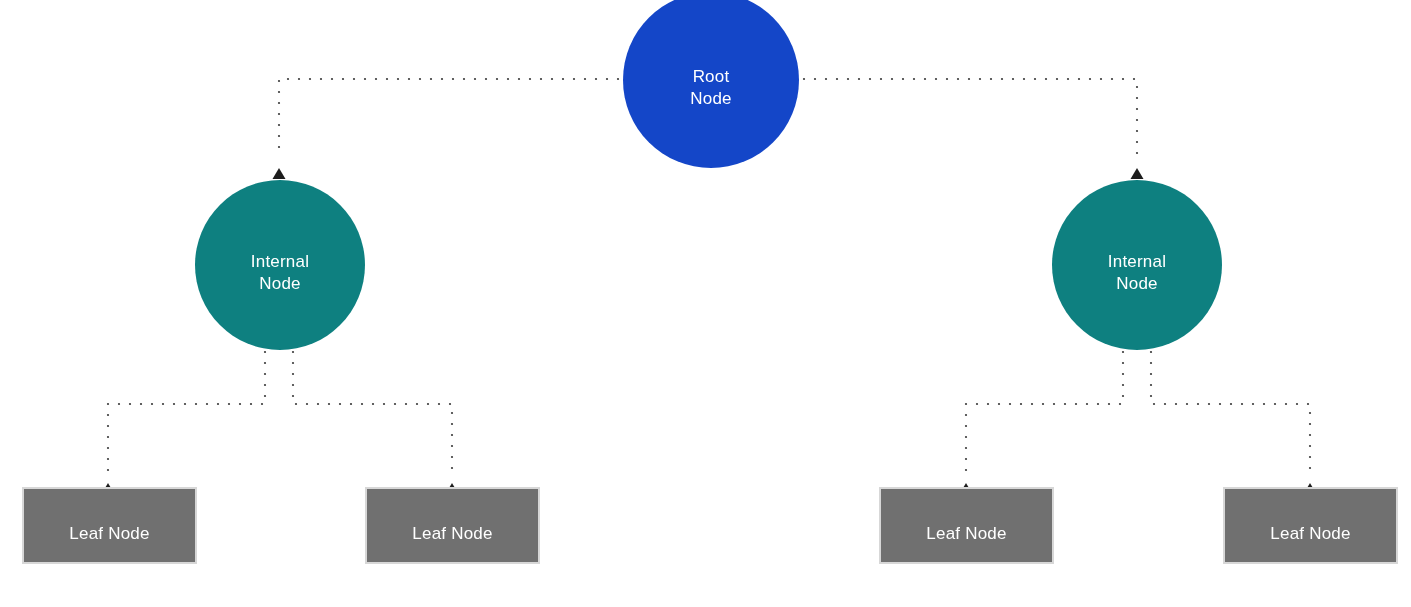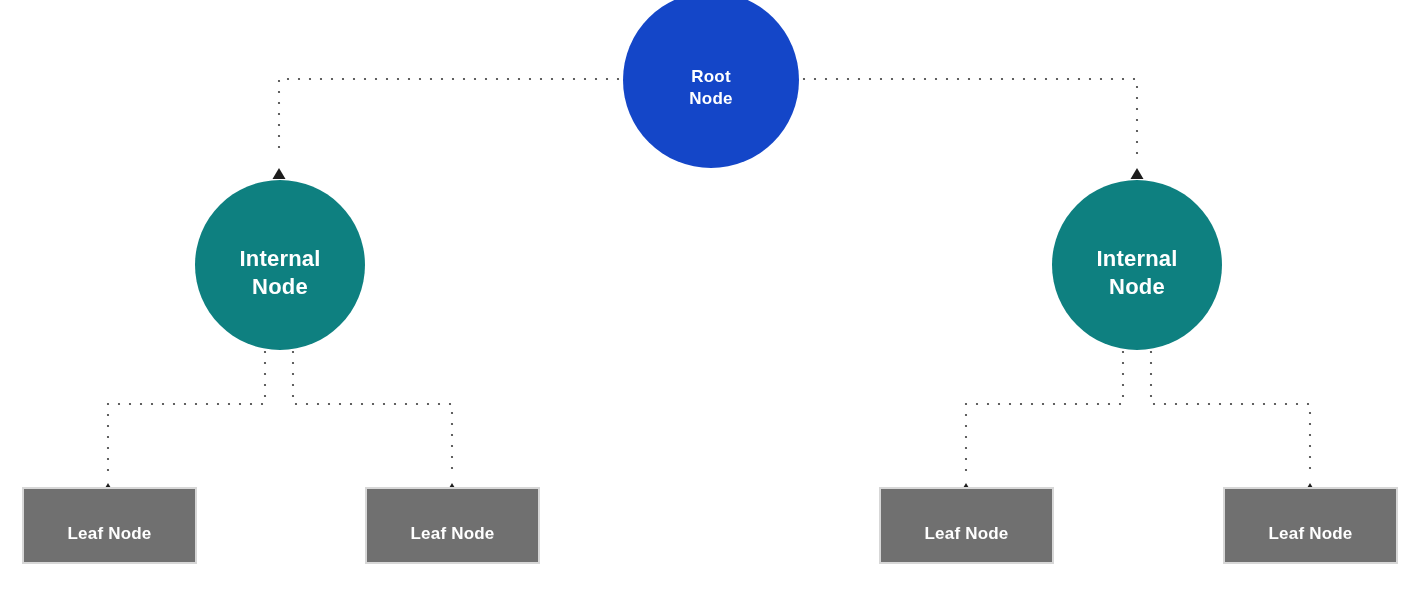--- a/index.html
+++ b/index.html
@@ -29,29 +29,29 @@
     align-items: center;
     justify-content: center;
     text-align: center;
     box-sizing: border-box;
   }
   .node-circle {
     border-radius: 50%;
   }
   .node-label {
     color: #ffffff;
-    font-weight: bold;
+    font-weight: normal;
     line-height: 1.28;
     letter-spacing: 0.2px;
     white-space: pre-line;
     user-select: none;
     margin-top: 16px;
   }
   .root .node-label   { font-size: 17px; }
-  .internal .node-label { font-size: 22px; text-align: center; }
+  .internal .node-label { font-size: 17px; text-align: center; }
   .leaf .node-label   { font-size: 17px; }
   .leaf {
     border: 2px solid #fca5a5;
   }
 </style>
 </head>
 <body>
 
 <div id="canvas" style="width: 1411px; height: 607px; background: rgb(255, 255, 255);">
 

